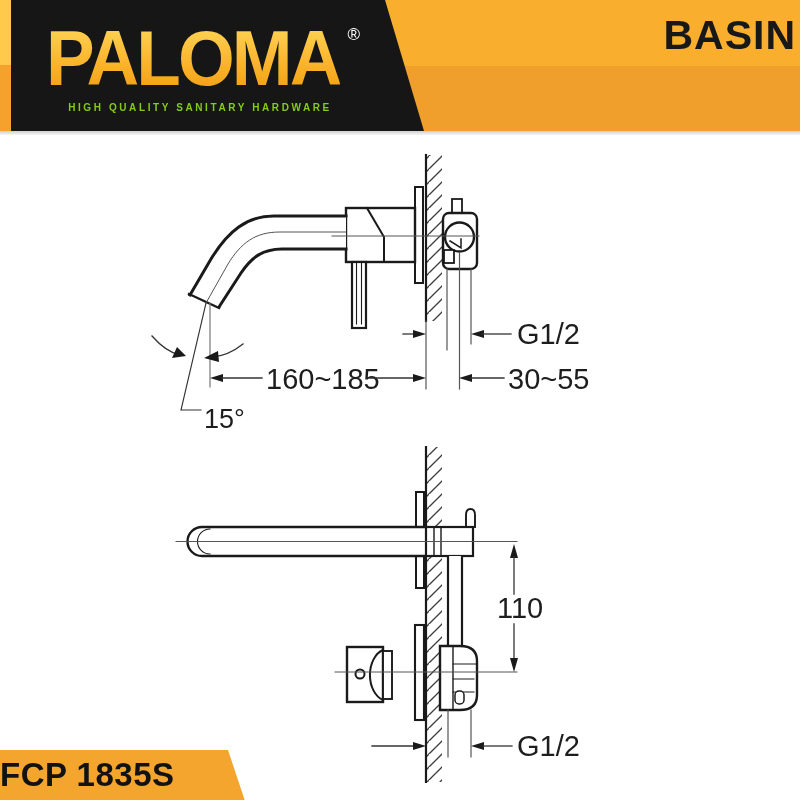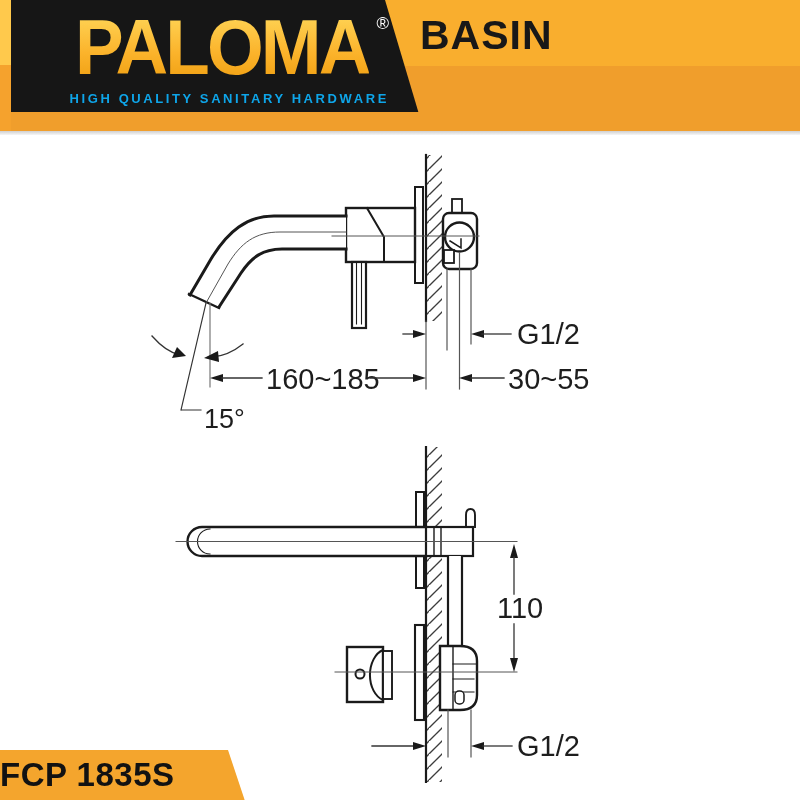--- a/index.html
+++ b/index.html
@@ -4,37 +4,37 @@
 <style>
   html,body{margin:0;padding:0;}
   body{
     width:800px;height:800px;overflow:hidden;background:#ffffff;
     font-family:"Liberation Sans",sans-serif;position:relative;
   }
   
   .header{position:absolute;left:0;top:0;width:800px;height:131px;}
   .band-top{position:absolute;left:0;top:0;width:800px;height:66px;background:#F9AE2E;}
   .band-bottom{position:absolute;left:0;top:66px;width:800px;height:65px;background:#F09E2C;}
-  .title1{position:absolute;left:420px;right:4px;top:12px;text-align:left;
+  .title1{position:absolute;left:420px;right:4px;top:12px;text-align:right;
           font-size:41px;font-weight:800;color:#181818;letter-spacing:1px;}
   .title2{position:absolute;left:420px;right:4px;top:64px;text-align:center;
           font-size:42px;font-weight:800;color:#181818;letter-spacing:0px;}
-  .logo-box{position:absolute;left:11px;top:0;width:414px;height:112px;background:#161616;
+  .logo-box{position:absolute;left:11px;top:0;width:414px;height:131px;background:#161616;
             clip-path:polygon(0 0,374px 0,413px 131px,0 131px);
-            display:flex;flex-direction:column;align-items:flex-end;justify-content:center;
+            display:flex;flex-direction:column;align-items:center;justify-content:center;
             padding-right:36px;box-sizing:border-box;}
   .brand-row{display:flex;align-items:flex-start;line-height:1;margin-top:2px;}
   .brand{font-size:76px;font-weight:900;letter-spacing:-3px;color:#F9AF28;
          transform:scale(0.96,1.02);transform-origin:center;}
   @supports (-webkit-background-clip:text){
     .brand{background:linear-gradient(180deg,#FFD95C 0%,#FBB32B 58%,#EE9D0F 100%);
            -webkit-background-clip:text;background-clip:text;color:transparent;}
   }
   .rmark{font-size:17px;color:#ffffff;margin-left:2px;margin-top:6px;font-weight:400;}
-  .tagline{font-size:13px;font-weight:700;letter-spacing:2.6px;color:#0ea5e9;
+  .tagline{font-size:10px;font-weight:700;letter-spacing:2.6px;color:#84cc16;
            margin-top:6px;white-space:nowrap;}
   .side-strip{position:absolute;left:0;top:0;width:11px;height:131px;
               background:linear-gradient(180deg,#FFC94C 0%,#FFC94C 50%,#F5A22D 50%,#F5A22D 100%);}
   .header-shadow{position:absolute;left:0;top:131px;width:800px;height:4px;
                  background:linear-gradient(180deg,#cfcfcf,#f6f6f6);}
   
   .drawing{position:absolute;left:0;top:130px;width:800px;height:670px;}
   
   .model-badge{position:absolute;left:0;top:750px;width:252px;height:66px;background:#F4A52D;
                clip-path:polygon(0 0,228px 0,250px 100%,0 100%);

